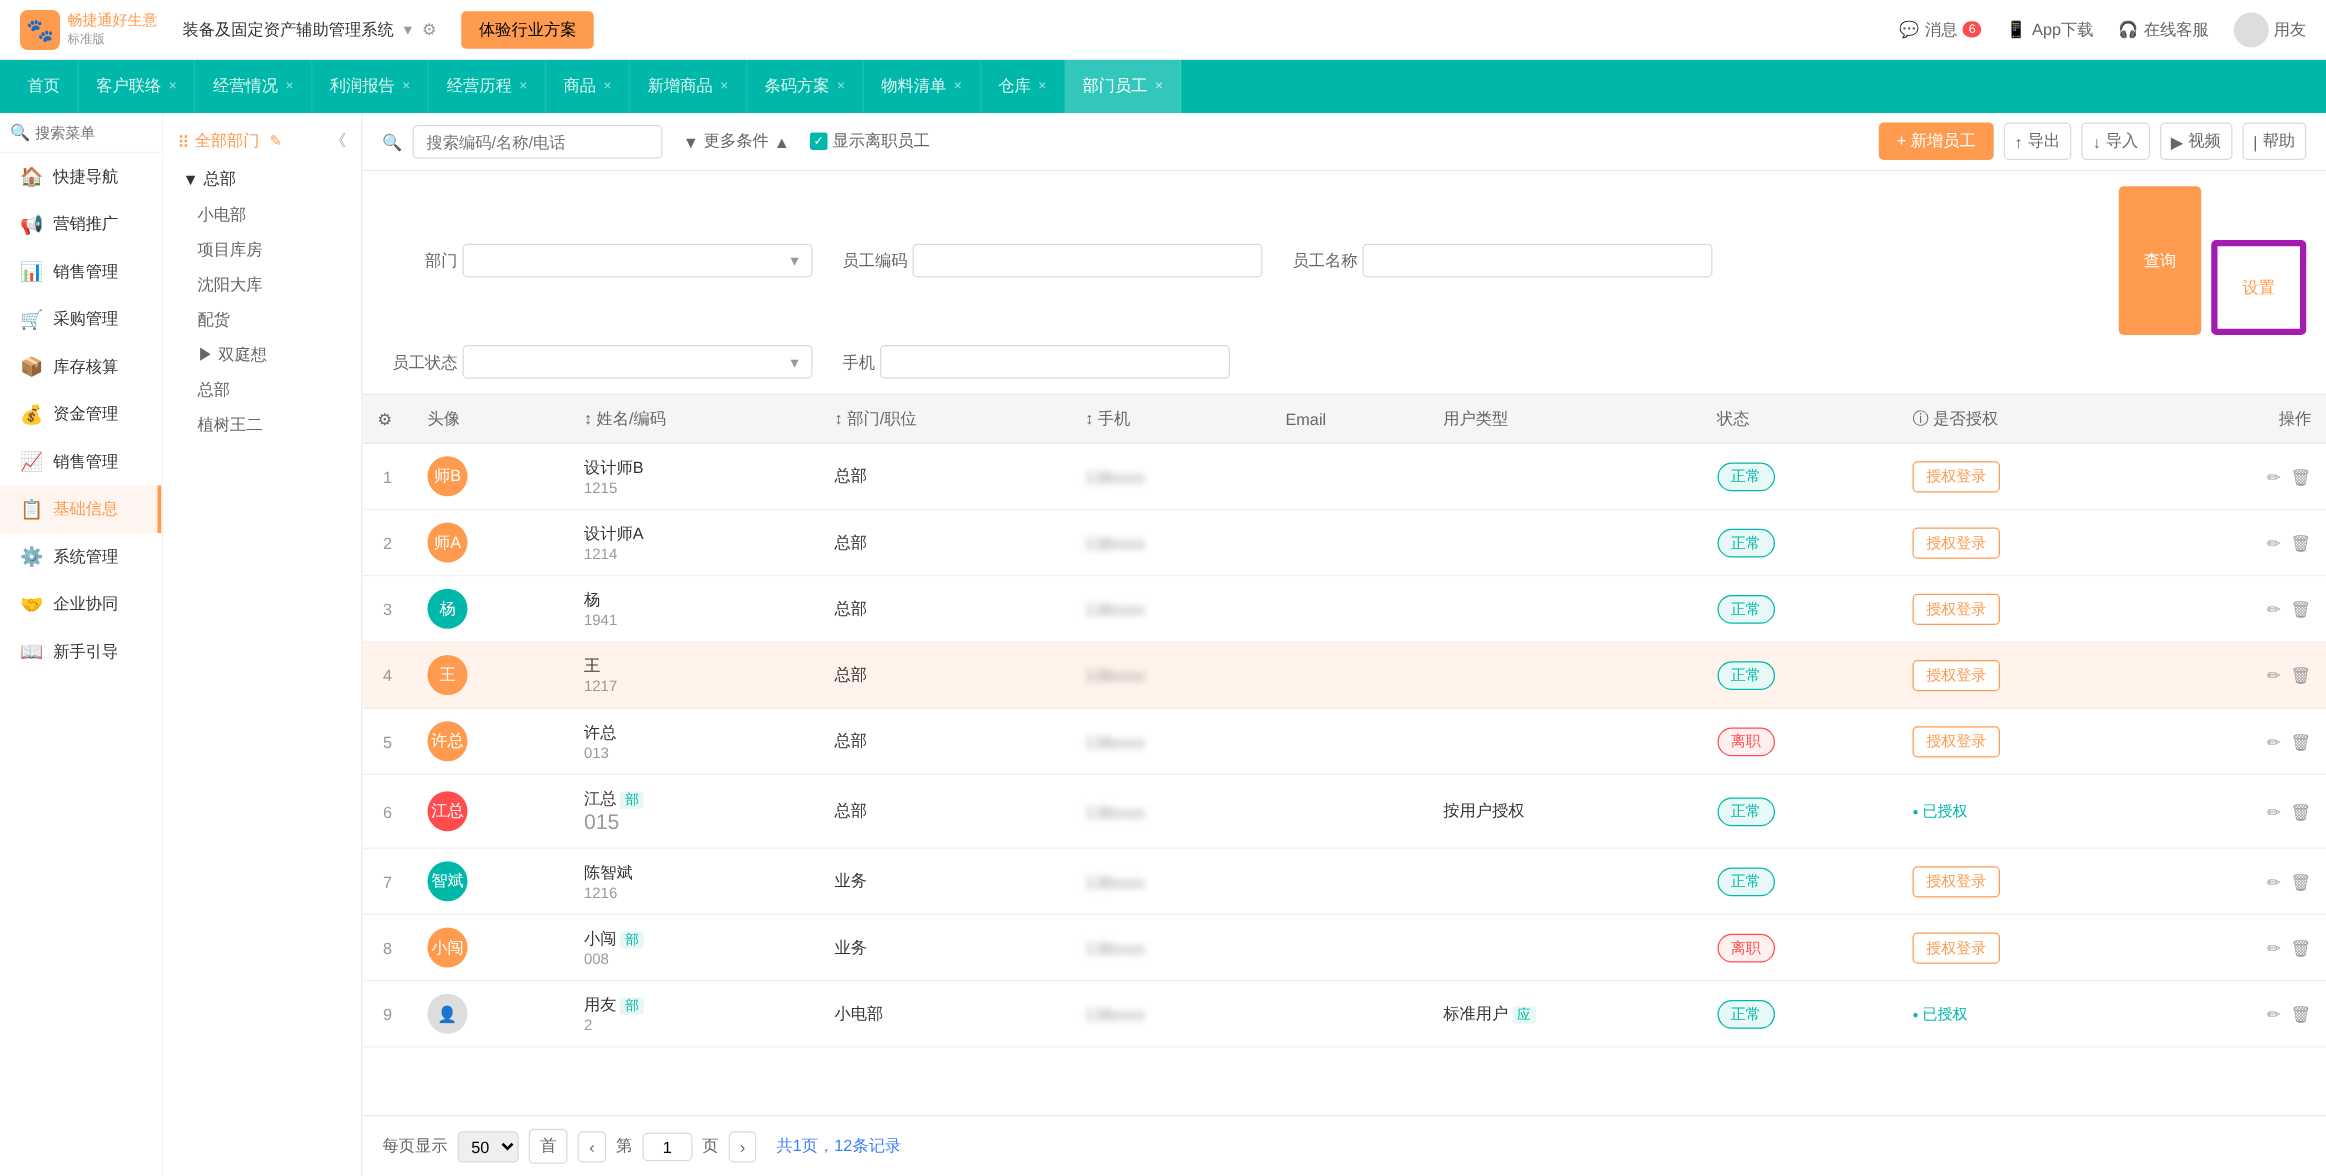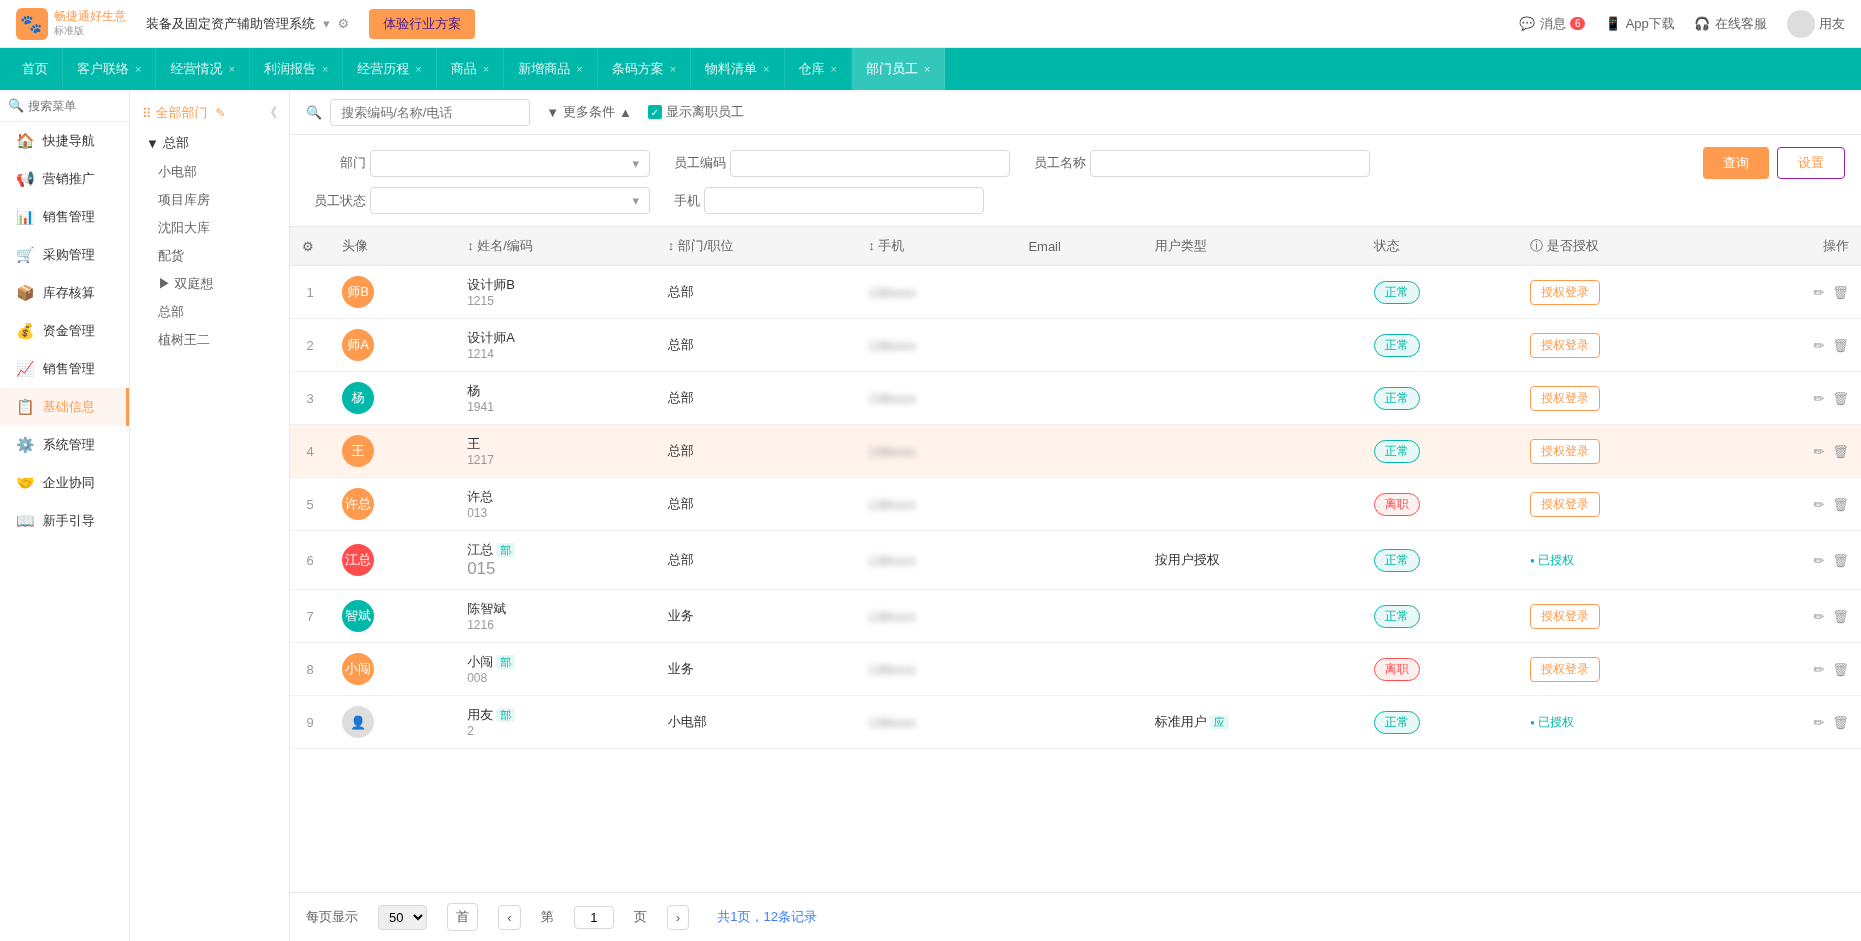--- a/index.html
+++ b/index.html
@@ -10,21 +10,21 @@
       display: flex; align-items: center; background: #fff; height: 48px;
       padding: 0 16px; border-bottom: 1px solid #e8e8e8; position: relative; z-index: 10;
     }
     .logo-area { display: flex; align-items: center; width: 130px; }
     .logo-icon { width: 32px; height: 32px; background: #ff9b4e; border-radius: 6px; display: flex; align-items: center; justify-content: center; color: #fff; font-size: 18px; margin-right: 6px; }
     .logo-text { font-size: 12px; color: #ff9b4e; line-height: 1.3; }
     .logo-sub { font-size: 10px; color: #999; }
     .system-title { flex: 1; display: flex; align-items: center; gap: 8px; }
     .title-arrow { color: #999; }
     .settings-icon { color: #999; cursor: pointer; margin-right: 12px; }
-    .trial-btn { background: #ff9b4e; color: #4c1d95; border: none; border-radius: 4px; padding: 6px 14px; cursor: pointer; font-size: 13px; }
+    .trial-btn { background: #ff9b4e; color: #000000; border: none; border-radius: 4px; padding: 6px 14px; cursor: pointer; font-size: 13px; }
     .header-right { display: flex; align-items: center; gap: 20px; margin-left: auto; }
     .header-action { display: flex; align-items: center; gap: 4px; color: #666; cursor: pointer; font-size: 13px; }
     .badge { background: #ff4d4f; color: #fff; border-radius: 10px; font-size: 10px; padding: 1px 5px; }
     .user-avatar { width: 28px; height: 28px; background: #ddd; border-radius: 50%; }
 
     
     .nav-tabs {
       background: #00b8a9; display: flex; align-items: center; height: 42px; padding: 0 8px; overflow-x: auto;
     }
     .nav-tab {
@@ -72,21 +72,21 @@
 
     
     .filter-form { background: #fff; padding: 12px 16px; border-bottom: 1px solid #e8e8e8; }
     .filter-row { display: flex; align-items: center; gap: 4px; margin-bottom: 8px; }
     .filter-row:last-child { margin-bottom: 0; }
     .filter-label { width: 60px; color: #666; font-size: 13px; text-align: right; flex-shrink: 0; }
     .filter-select { border: 1px solid #d9d9d9; border-radius: 4px; padding: 5px 10px; font-size: 13px; width: 280px; outline: none; background: #fff; display: flex; align-items: center; justify-content: space-between; cursor: pointer; color: #999; }
     .filter-input { border: 1px solid #d9d9d9; border-radius: 4px; padding: 5px 10px; font-size: 13px; width: 280px; outline: none; background: #fff; }
     .filter-actions { display: flex; gap: 8px; margin-left: auto; }
     .query-btn { background: #ff9b4e; color: #fff; border: none; border-radius: 4px; padding: 6px 20px; cursor: pointer; font-size: 13px; }
-    .reset-btn { background: #fff; color: #ff9b4e; border: 1px solid #a21caf; border-radius: 4px; padding: 6px 20px; cursor: pointer; font-size: 13px; }
+    .reset-btn { background: #fff; color: #ff9b4e; border: 5px solid #a21caf; border-radius: 4px; padding: 24px 20px; cursor: pointer; font-size: 13px; margin-top: 43px; }
 
     
     .table-wrap { flex: 1; overflow: auto; background: #fff; }
     table { width: 100%; border-collapse: collapse; font-size: 13px; }
     thead tr { background: #f5f5f5; }
     th { padding: 10px 12px; text-align: left; color: #666; font-weight: 500; border-bottom: 1px solid #e8e8e8; white-space: nowrap; font-size: 13px; }
     td { padding: 10px 12px; border-bottom: 1px solid #f0f0f0; color: #333; vertical-align: middle; }
     tr.highlighted { background: #fff3ec; }
     .avatar-circle { width: 32px; height: 32px; border-radius: 50%; display: flex; align-items: center; justify-content: center; color: #fff; font-size: 13px; font-weight: 500; }
     .status-badge { display: inline-flex; align-items: center; justify-content: center; padding: 2px 10px; border-radius: 12px; font-size: 12px; }
@@ -94,21 +94,21 @@
     .status-resigned { background: #fff0f0; color: #ff4d4f; border: 1px solid #ff4d4f; }
     .auth-btn { border: 1px solid #ff9b4e; color: #ff9b4e; background: #fff; border-radius: 4px; padding: 3px 10px; cursor: pointer; font-size: 12px; }
     .auth-granted { color: #00b8a9; font-size: 12px; display: flex; align-items: center; gap: 3px; }
     .auth-granted::before { content: '●'; font-size: 8px; }
     .dept-tag { background: #e6f7f5; color: #00b8a9; border-radius: 3px; padding: 1px 4px; font-size: 11px; margin-left: 3px; }
     .action-icons { display: flex; gap: 8px; color: #999; }
     .action-icon { cursor: pointer; color: #999; }
     .blur-text { filter: blur(3px); color: #999; display: inline-block; }
 
     
-    .pagination { background: #fff; border-top: 1px solid #e8e8e8; padding: 10px 16px; display: flex; align-items: center; gap: 20px; font-size: 13px; color: #666; }
+    .pagination { background: #fff; border-top: 1px solid #e8e8e8; padding: 10px 16px; display: flex; align-items: center; gap: 8px; font-size: 13px; color: #666; }
     .page-btn { border: 1px solid #d9d9d9; background: #fff; padding: 4px 8px; border-radius: 4px; cursor: pointer; color: #666; }
     .page-input { border: 1px solid #d9d9d9; border-radius: 4px; padding: 3px 6px; width: 40px; text-align: center; font-size: 13px; }
     .page-size-select { border: 1px solid #d9d9d9; border-radius: 4px; padding: 3px 6px; font-size: 13px; }
   </style>
 </head>
 <body>
 
 <div class="top-header">
   <div class="logo-area">
     <div class="logo-icon">🐾</div>
@@ -243,20 +243,39 @@
         <span style="color:#999;">🔍</span>
         <input class="search-input" type="text" placeholder="搜索编码/名称/电话" style="">
         <div class="filter-btn">
           <span>▼</span>
           <span>更多条件</span>
           <span>▲</span>
         </div>
         <div class="show-inactive">
           <div class="checkbox-checked">✓</div>
           <span>显示离职员工</span>
+        </div>
+        <div class="toolbar-right">
+          <button class="add-btn">+ 新增员工</button>
+          <button class="toolbar-btn">
+            <span>↑</span>
+            <span>导出</span>
+          </button>
+          <button class="toolbar-btn">
+            <span>↓</span>
+            <span>导入</span>
+          </button>
+          <button class="toolbar-btn">
+            <span>▶</span>
+            <span>视频</span>
+          </button>
+          <button class="toolbar-btn">
+            <span>|</span>
+            <span>帮助</span>
+          </button>
         </div>
       </div>
 
       <div class="filter-form">
         <div class="filter-row">
           <span class="filter-label">部门</span>
           <div class="filter-select">
             <span></span>
             <span>▾</span>
           </div>

